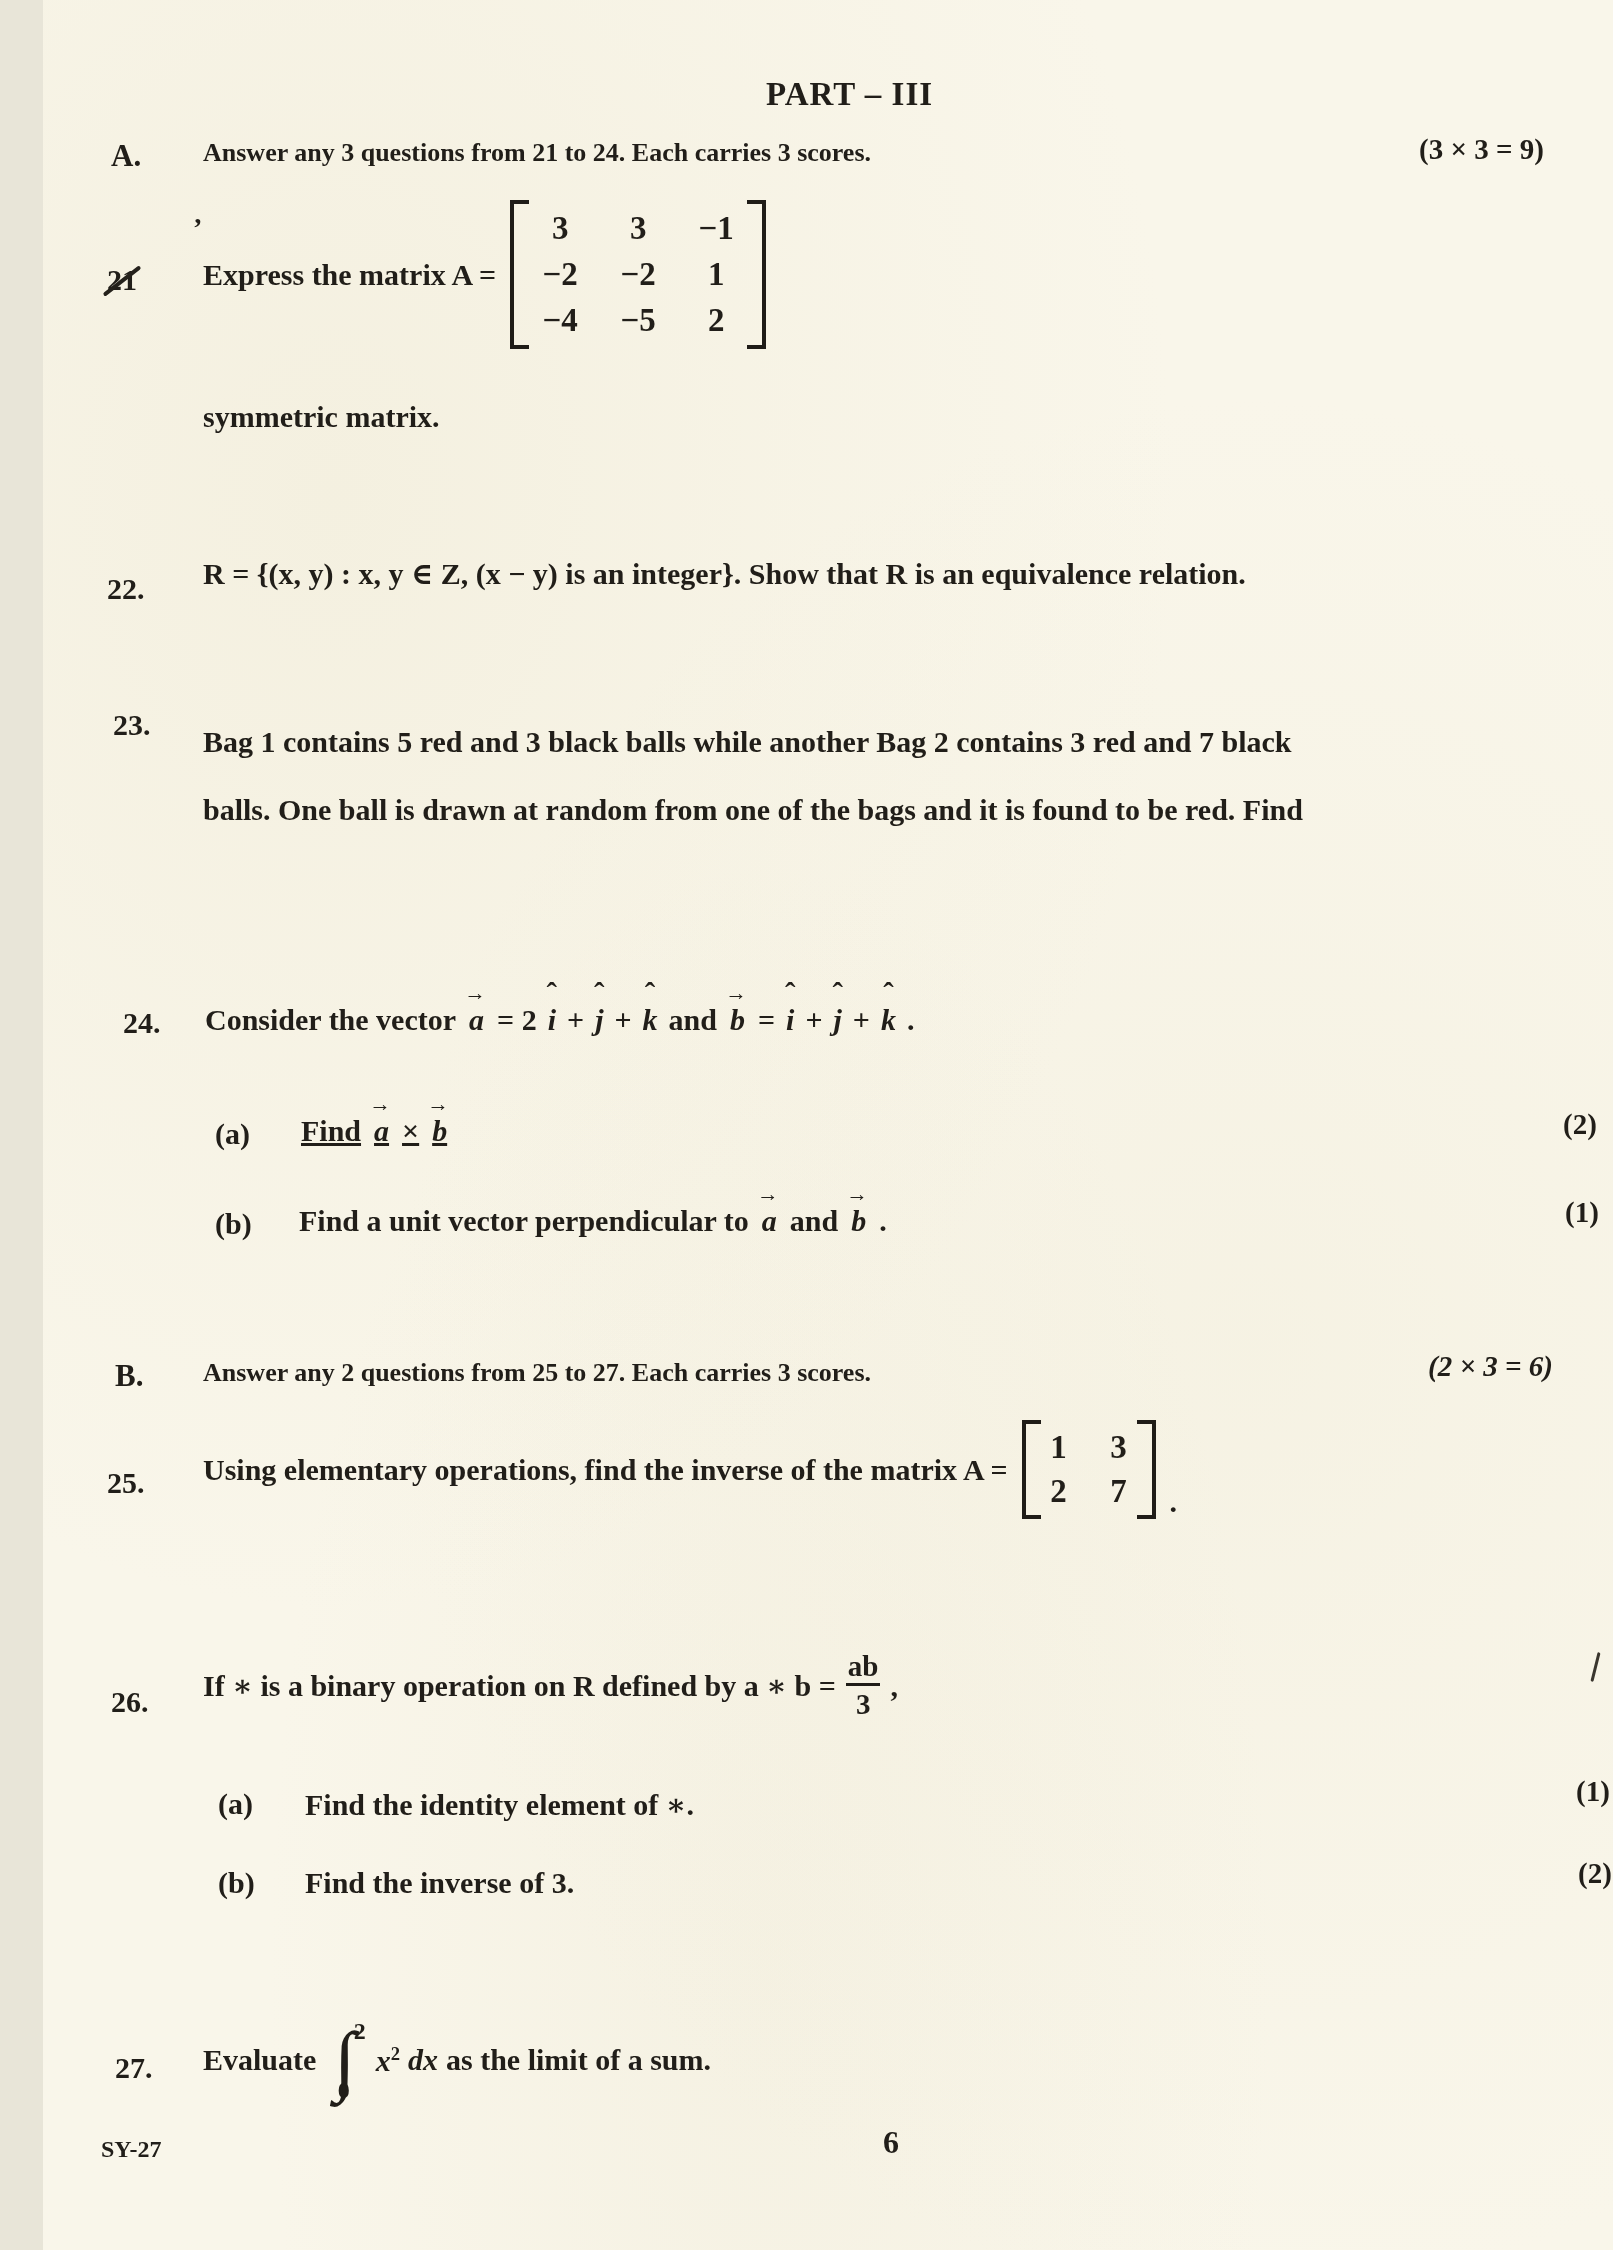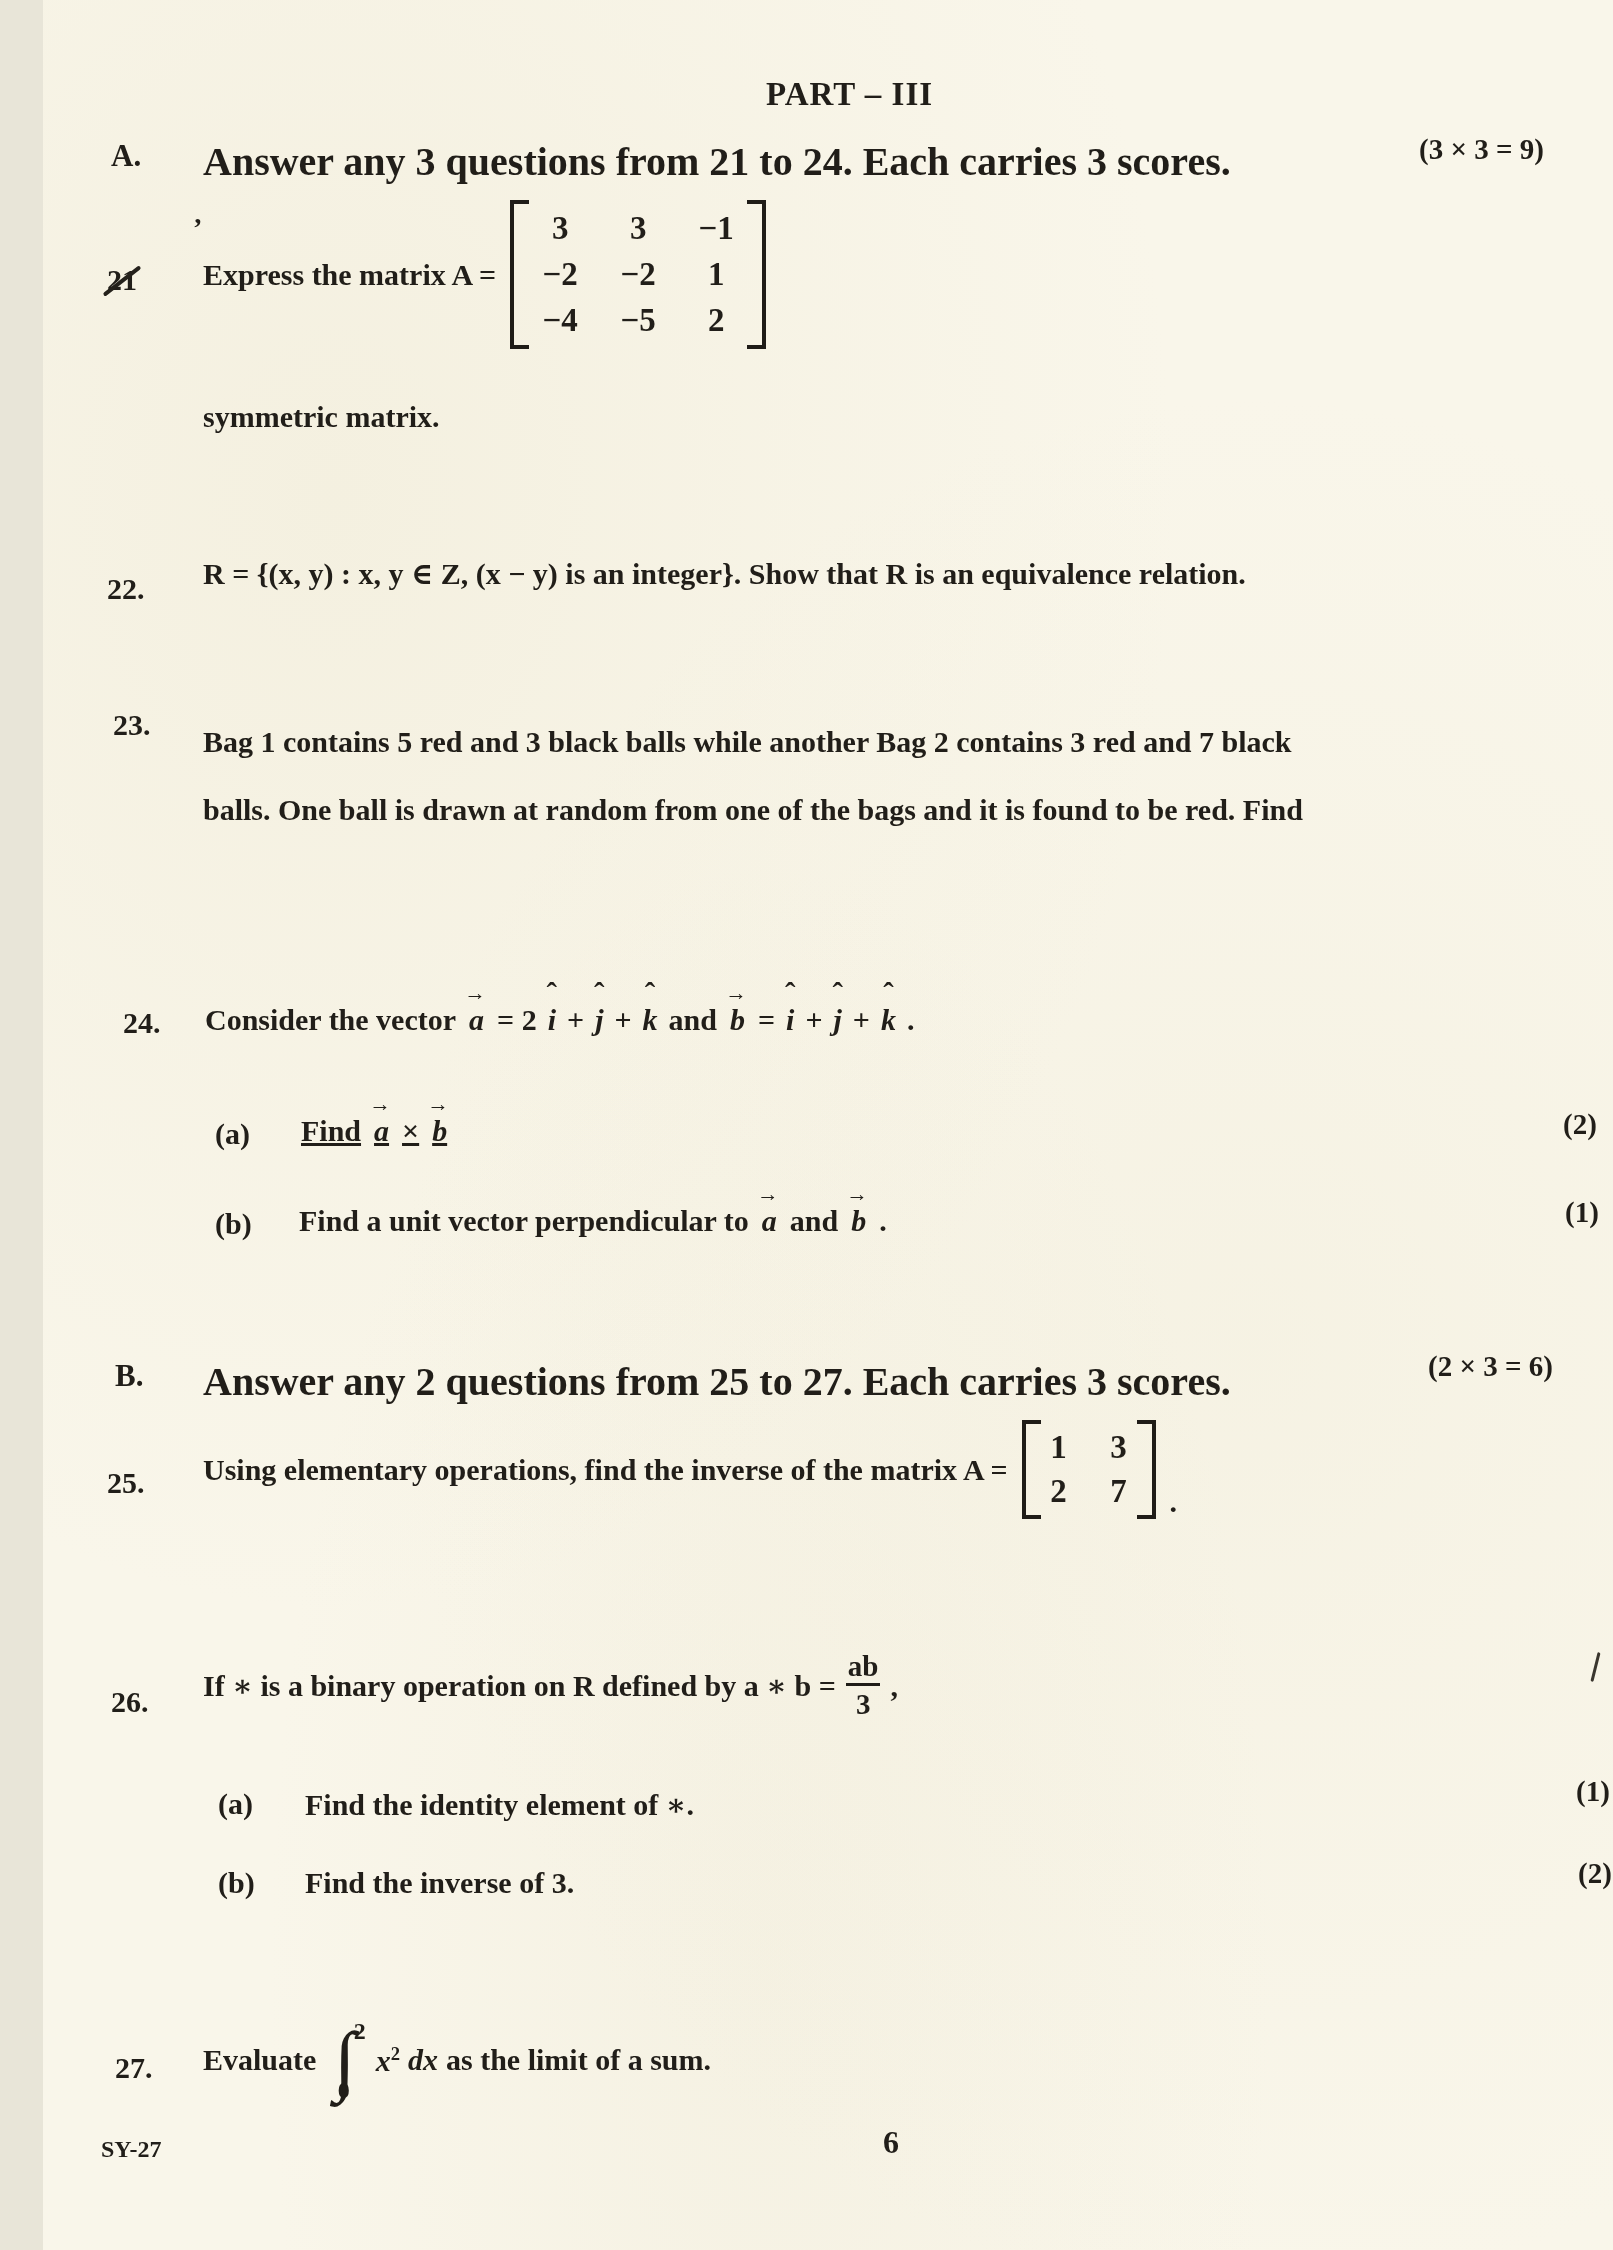--- a/index.html
+++ b/index.html
@@ -11,21 +11,21 @@
     background-image:
       radial-gradient(ellipse at 18% 22%, rgba(235,229,205,.35), transparent 45%),
       radial-gradient(ellipse at 75% 60%, rgba(238,233,212,.30), transparent 50%),
       radial-gradient(ellipse at 45% 88%, rgba(233,227,204,.25), transparent 40%);
     font-family:"Liberation Serif","DejaVu Serif",serif;
     font-weight:700; color:#211e19;margin-left:43px;
   }
   .abs { position:absolute; }
   .title { width:100%; text-align:center; font-size:33px; letter-spacing:1px; }
   .sec-label { font-size:31px; }
-  .sec-instr { font-size:40px; }
+  .sec-instr { font-size:26px; }
   .marks { font-size:29px; }
   .qnum { font-size:30px; }
   .qtext { font-size:30px; }
   .lines { font-size:30px; line-height:68px; white-space:nowrap; }
   .mrow { display:flex; align-items:center; white-space:nowrap; font-size:30px; }
   .mi { font-style:italic; }
   
   .bmatrix { position:relative; display:inline-grid; justify-items:center; align-items:center;
              font-size:33px; margin:0 14px; }
   .bmatrix.m3 { grid-template-columns:repeat(3,minmax(56px,auto)); column-gap:22px; row-gap:9px; padding:10px 22px; }
@@ -143,21 +143,21 @@
     <span class="vec"><span class="arrow">→</span><span>a</span></span>
     <span>and</span>
     <span class="vec"><span class="arrow">→</span><span>b</span></span>
     <span>.</span>
   </div>
   <div class="abs marks" style="top:1196px; left:1522px;">(1)</div>
 
   
   <div class="abs sec-label" style="top:1358px; left:72px;">B.</div>
   <div class="abs sec-instr" style="top:1358px; left:160px;">Answer any 2 questions from 25 to 27. Each carries 3 scores.</div>
-  <div class="abs marks" style="top:1350px; left:1385px;">(2 × 3 = 6)</div>
+  <div class="abs marks" style="top:1350px; left:1385px;font-style:italic;">(2 × 3 = 6)</div>
 
   
   <div class="abs qnum" style="top:1466px; left:64px;">25.</div>
   <div class="abs mrow" style="top:1420px; left:160px;">
     <span>Using elementary operations, find the inverse of the matrix A =</span>
     <span class="bmatrix m2">
       <span>1</span>
       <span>3</span>
       <span>2</span>
       <span>7</span>

